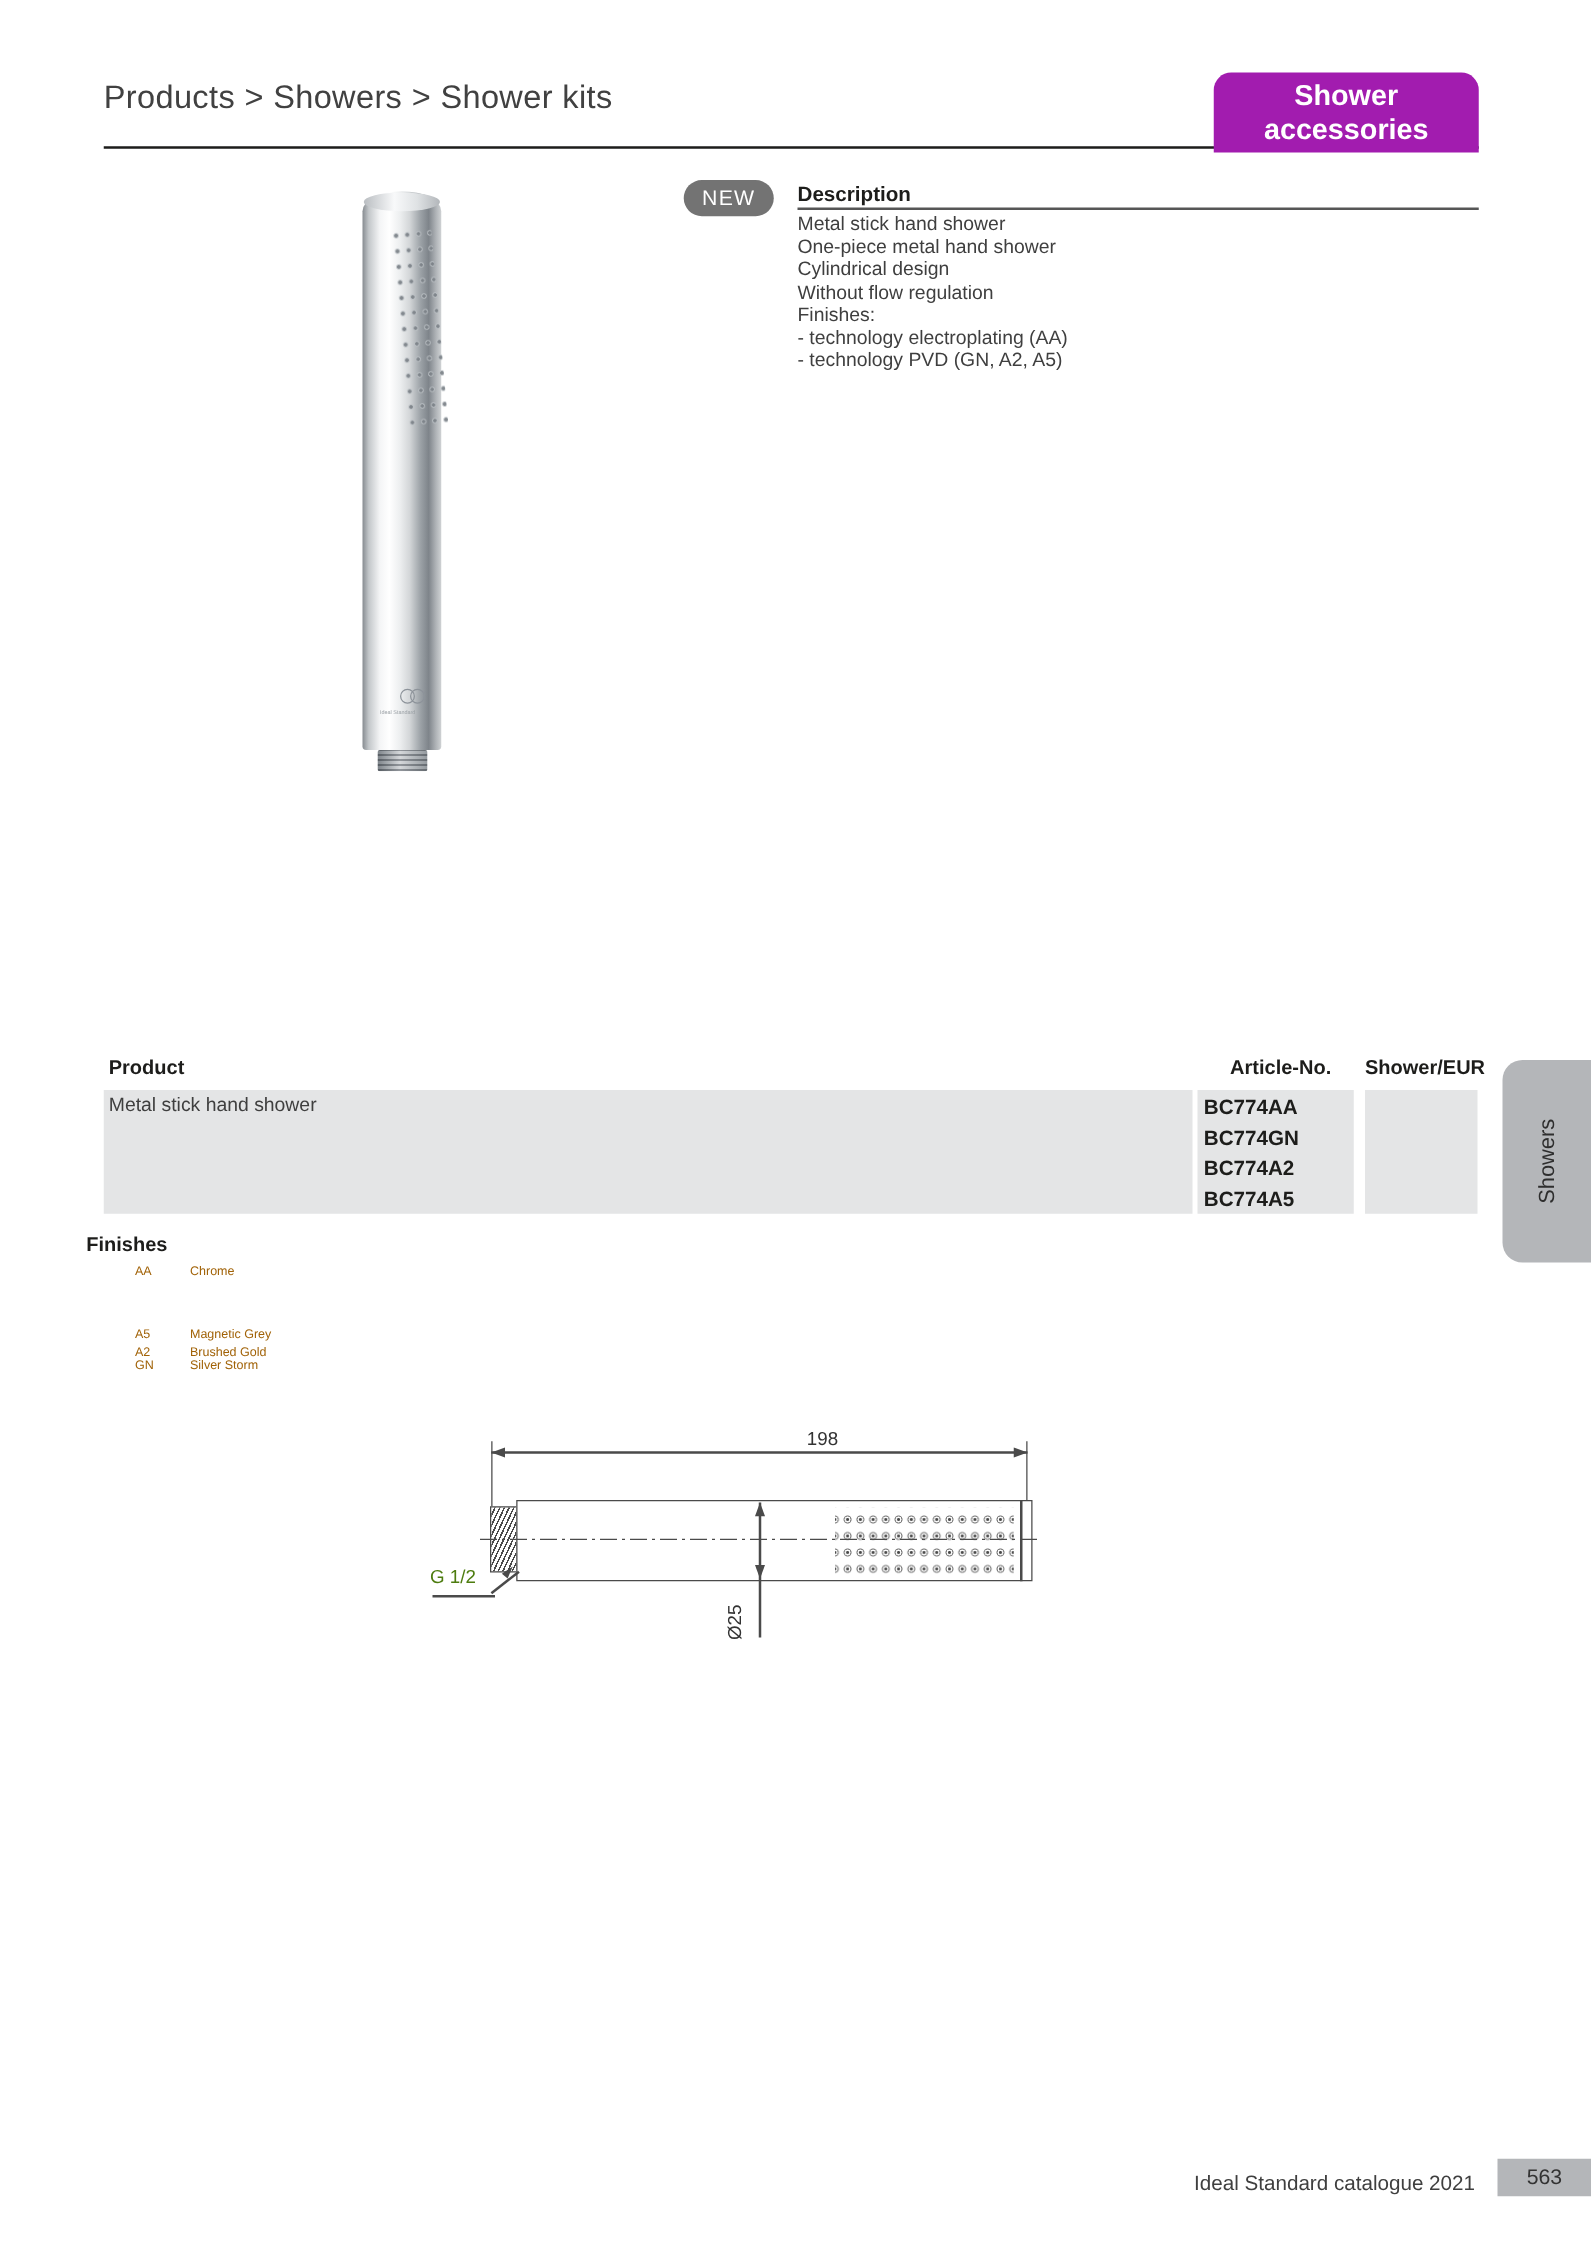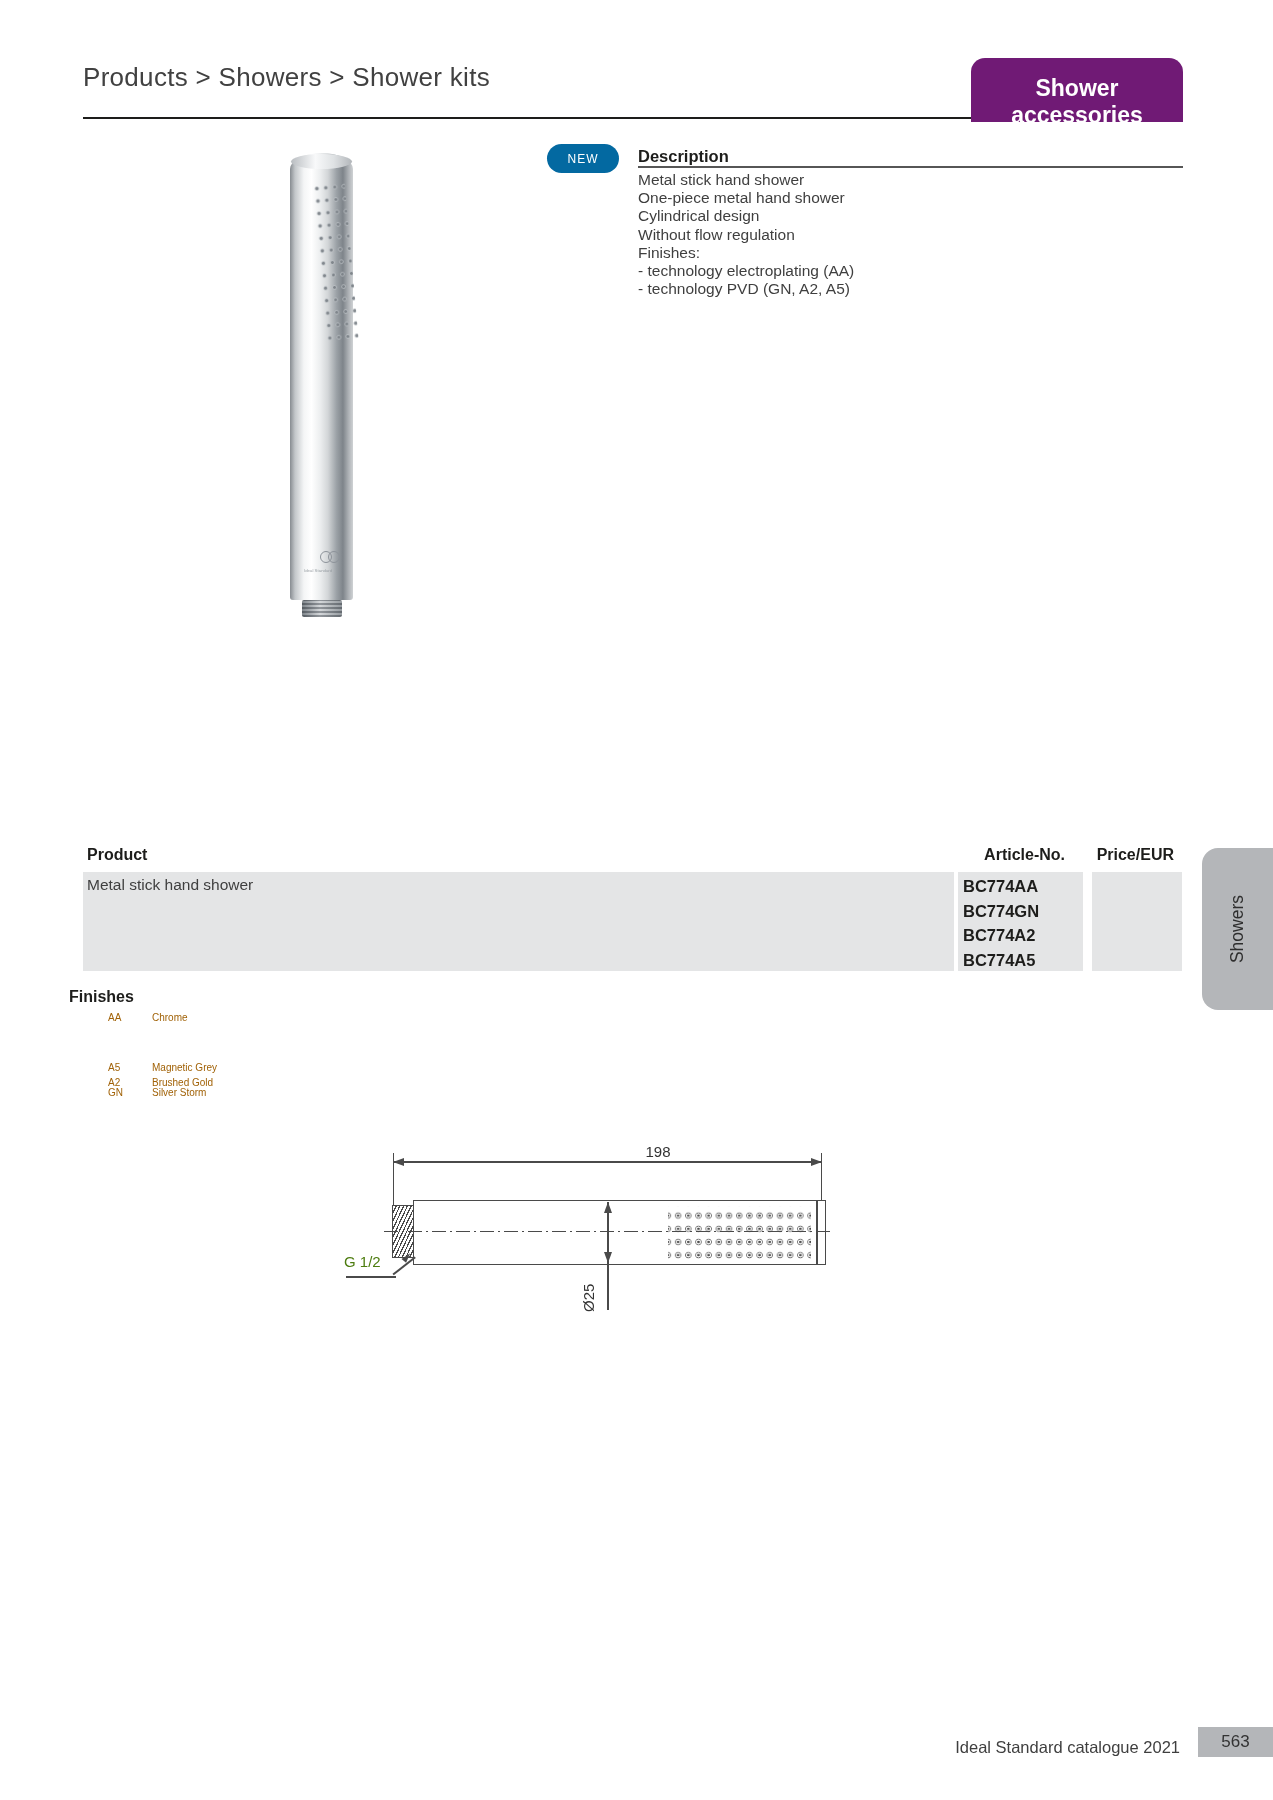--- a/index.html
+++ b/index.html
@@ -3,23 +3,23 @@
 <meta charset="utf-8">
 <style>
   * { margin:0; padding:0; box-sizing:border-box; }
   html,body { width:1273px; height:1800px; background:#ffffff;
     font-family:"Liberation Sans", sans-serif; position:relative; overflow:hidden; }
   .abs { position:absolute; }
 
   
   .breadcrumb { left:83px; top:62px; font-size:26px; color:#414141; letter-spacing:.3px; }
   .header-rule { left:83px; top:117px; width:1100px; height:2.4px; background:#1d1d1b; }
-  .cat-badge { left:971px; top:58px; width:212px; height:64px; background:#701a75;
+  .cat-badge { left:971px; top:58px; width:212px; height:64px; background:#a21caf;
     border-radius:14px 14px 0 0; color:#fff; text-align:center; font-weight:bold;
-    font-size:23px; line-height:27px; padding-top:17px; z-index:3; }
+    font-size:23px; line-height:27px; padding-top:5px; z-index:3; }
 
   
   .photo { left:290px; top:153px; width:64px; height:465px; }
   .cylinder { position:absolute; left:0; top:0; width:63px; height:447px;
     border-radius:50% 50% 3px 3px / 16px 16px 3px 3px;
     background:linear-gradient(90deg,#878c91 0%,#c3c7ca 8%,#f4f5f6 22%,#ffffff 34%,
       #eceeef 48%,#d3d6d8 60%,#9ba1a6 74%,#7e848a 84%,#aeb2b6 93%,#cfd2d4 100%); }
   .cylinder-cap { position:absolute; left:1px; top:1px; width:61px; height:15px;
     border-radius:50%; background:linear-gradient(90deg,#b9bdc1,#f8f9fa 40%,#dfe2e4 70%,#b2b6ba); }
   .photo-nozzles { position:absolute; left:29px; top:28px; width:33px; height:165px;
@@ -30,22 +30,22 @@
     border-radius:50%; }
   .photo-logo i:nth-child(1){ left:0; } .photo-logo i:nth-child(2){ left:8px; }
   .photo-logo-text { position:absolute; left:14px; top:415px; width:60px; font-size:7px;
     color:#9aa0a5; transform:scale(.62); transform-origin:left top; white-space:nowrap; }
   .thread { position:absolute; left:12px; top:447px; width:40px; height:17px; border-radius:2px;
     background:repeating-linear-gradient(0deg,#9a9ea3 0 2px,#e2e4e6 2px 4px),
       linear-gradient(90deg,#8e9499,#f0f1f2 45%,#a7acb0);
     background-blend-mode:multiply; }
 
   
-  .new-badge { left:547px; top:144px; width:72px; height:29px; background:#0369a1;
-    border-radius:15px; color:#fff; font-size:12px; letter-spacing:1px; font-weight:500;
+  .new-badge { left:547px; top:144px; width:72px; height:29px; background:#737373;
+    border-radius:15px; color:#fff; font-size:17px; letter-spacing:1px; font-weight:500;
     display:flex; align-items:center; justify-content:center; }
   .desc-title { left:638px; top:147px; font-size:16.5px; font-weight:bold; color:#1d1d1b; }
   .desc-rule { left:638px; top:166px; width:545px; height:1.6px; background:#565656; }
   .desc-lines { left:638px; top:171px; font-size:15.5px; line-height:18.2px; color:#3f3f3f; }
 
   
   .th { font-size:16px; font-weight:bold; color:#1d1d1b; }
   .th-product { left:87px; top:846px; }
   .th-article { left:958px; top:846px; width:125px; text-align:right; padding-right:18px; }
   .th-price   { left:1092px; top:846px; width:90px; text-align:right; padding-right:8px; }
@@ -131,21 +131,21 @@
   <div>One-piece metal hand shower</div>
   <div>Cylindrical design</div>
   <div>Without flow regulation</div>
   <div>Finishes:</div>
   <div>- technology electroplating (AA)</div>
   <div>- technology PVD (GN, A2, A5)</div>
 </div>
 
 <div class="abs th th-product">Product</div>
 <div class="abs th th-article">Article-No.</div>
-<div class="abs th th-price">Price/EUR</div>
+<div class="abs th th-price">Shower/EUR</div>
 <div class="abs cell cell-product"></div>
 <div class="abs cell cell-article"></div>
 <div class="abs cell cell-price"></div>
 <div class="abs row-product-text">Metal stick hand shower</div>
 <div class="abs article-list">
   <div>BC774AA</div>
   <div>BC774GN</div>
   <div>BC774A2</div>
   <div>BC774A5</div>
 </div>

